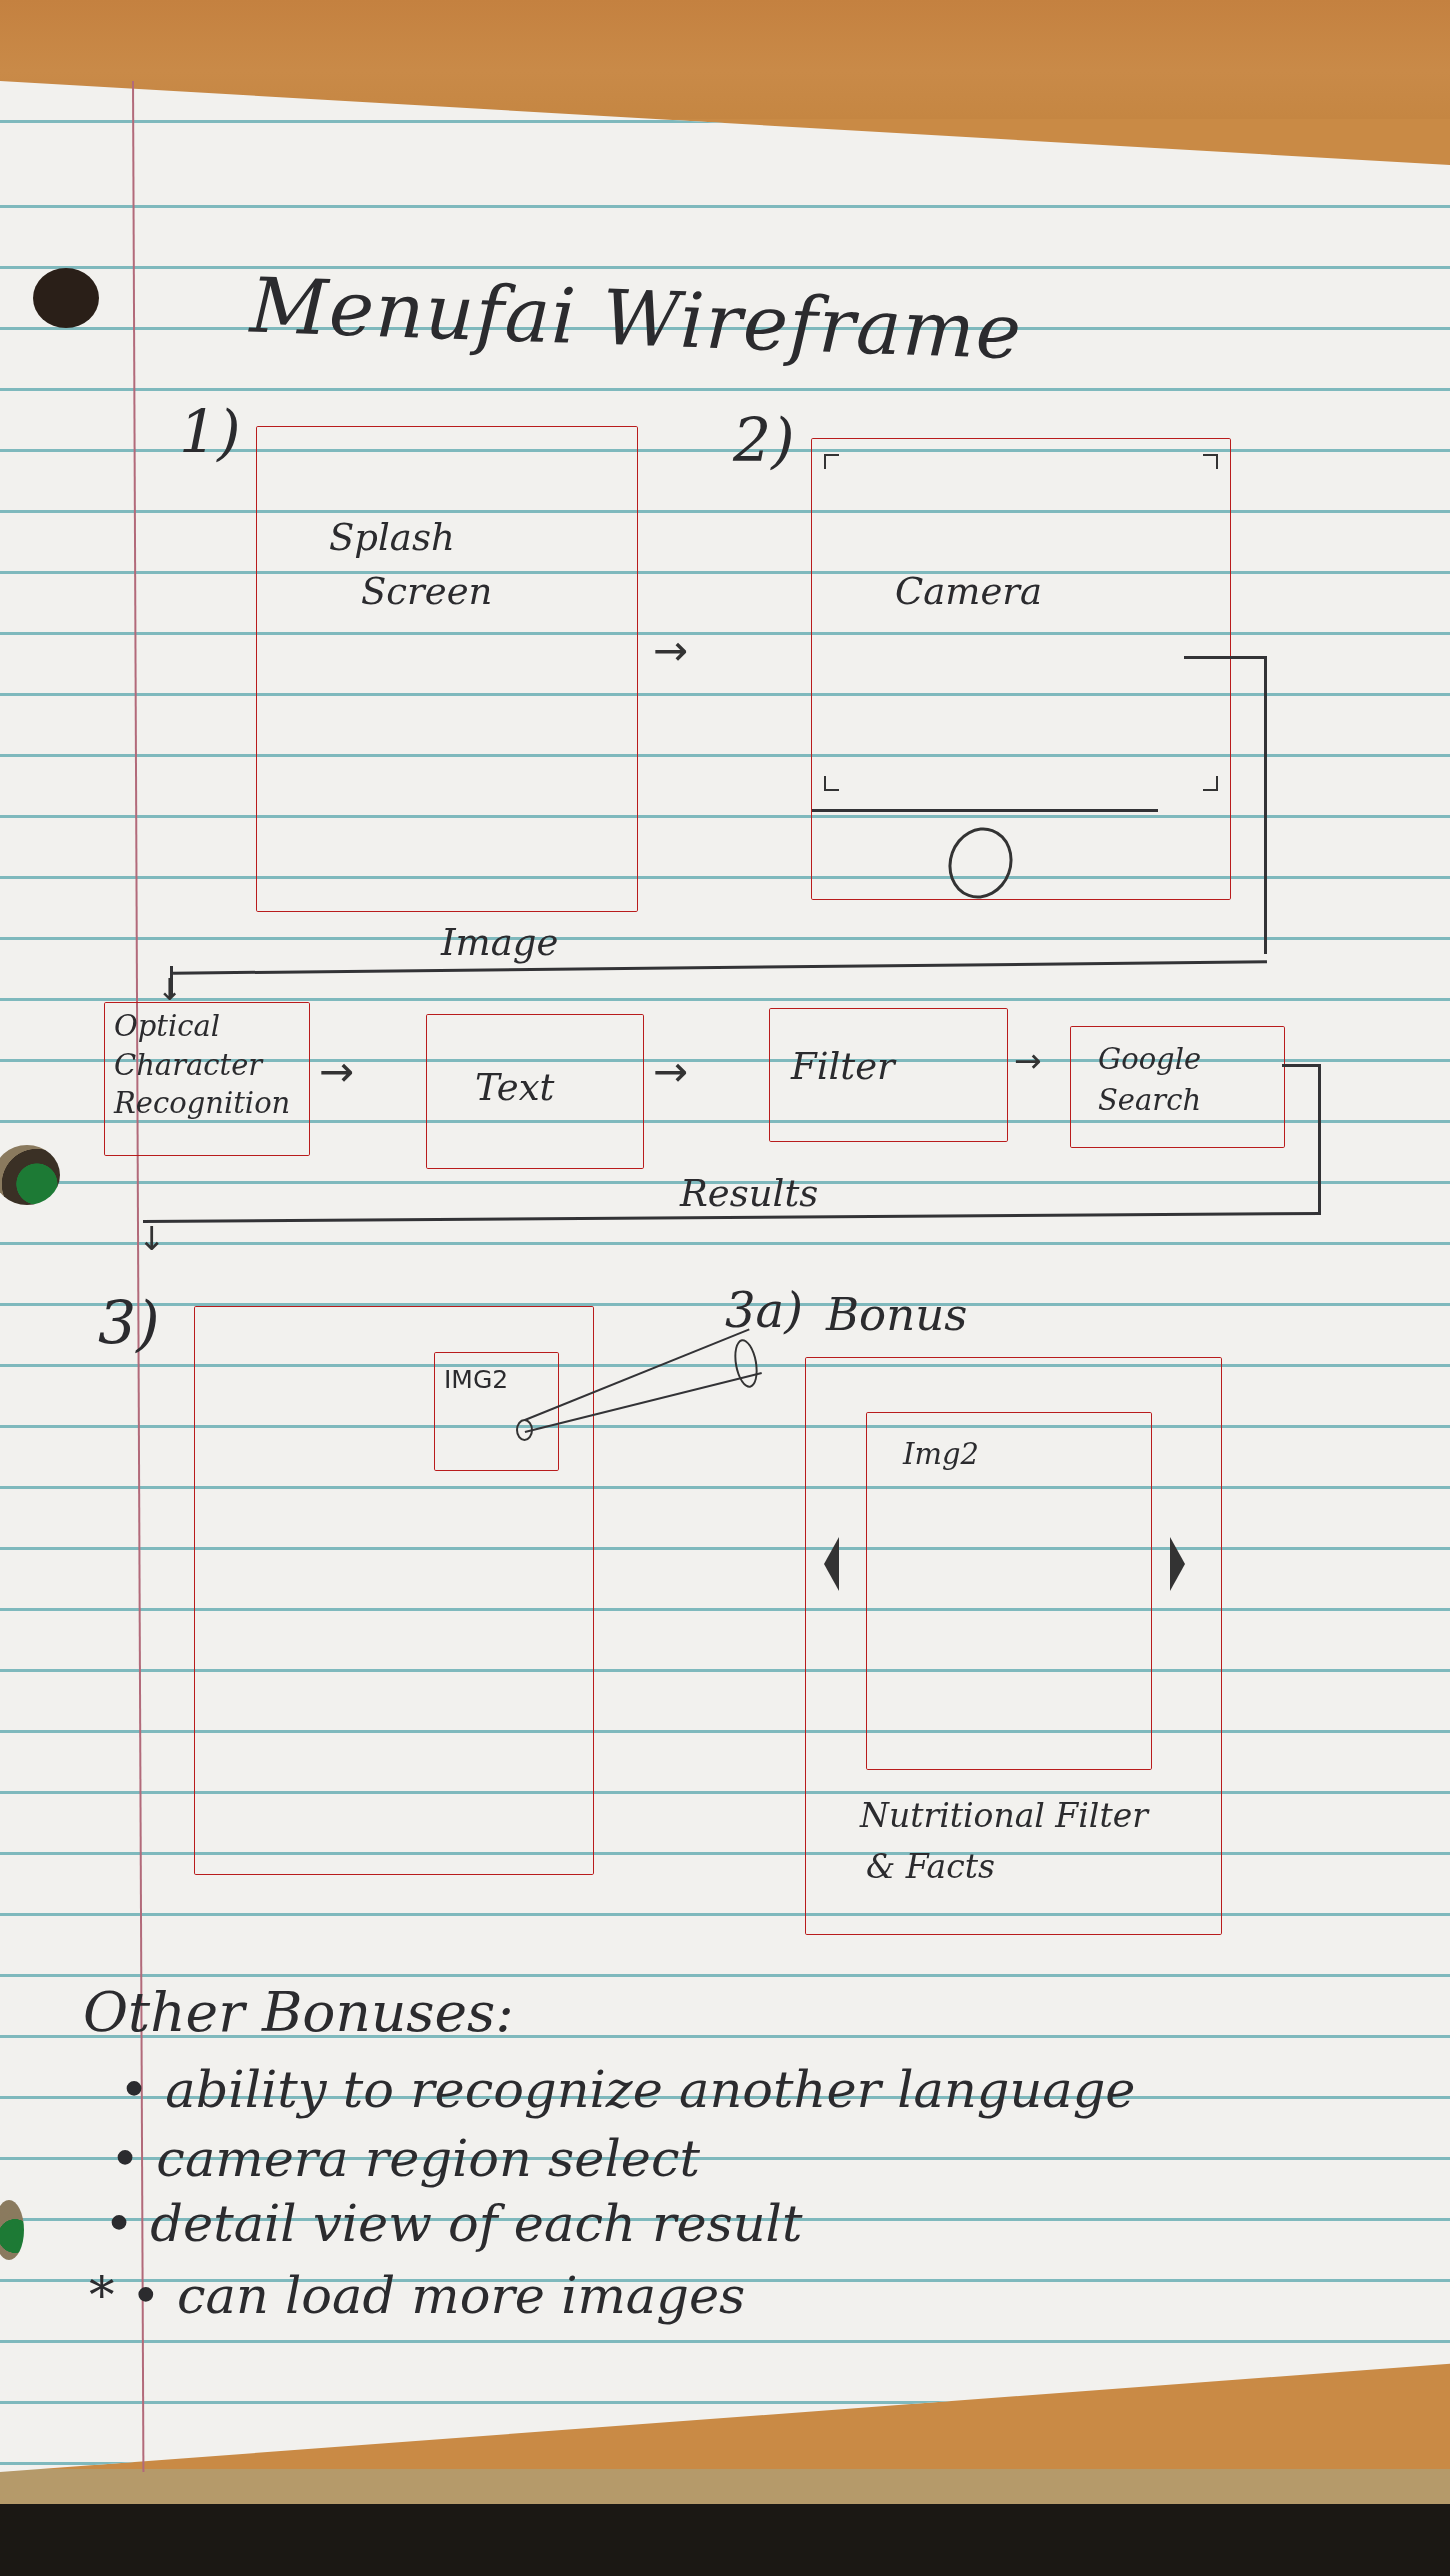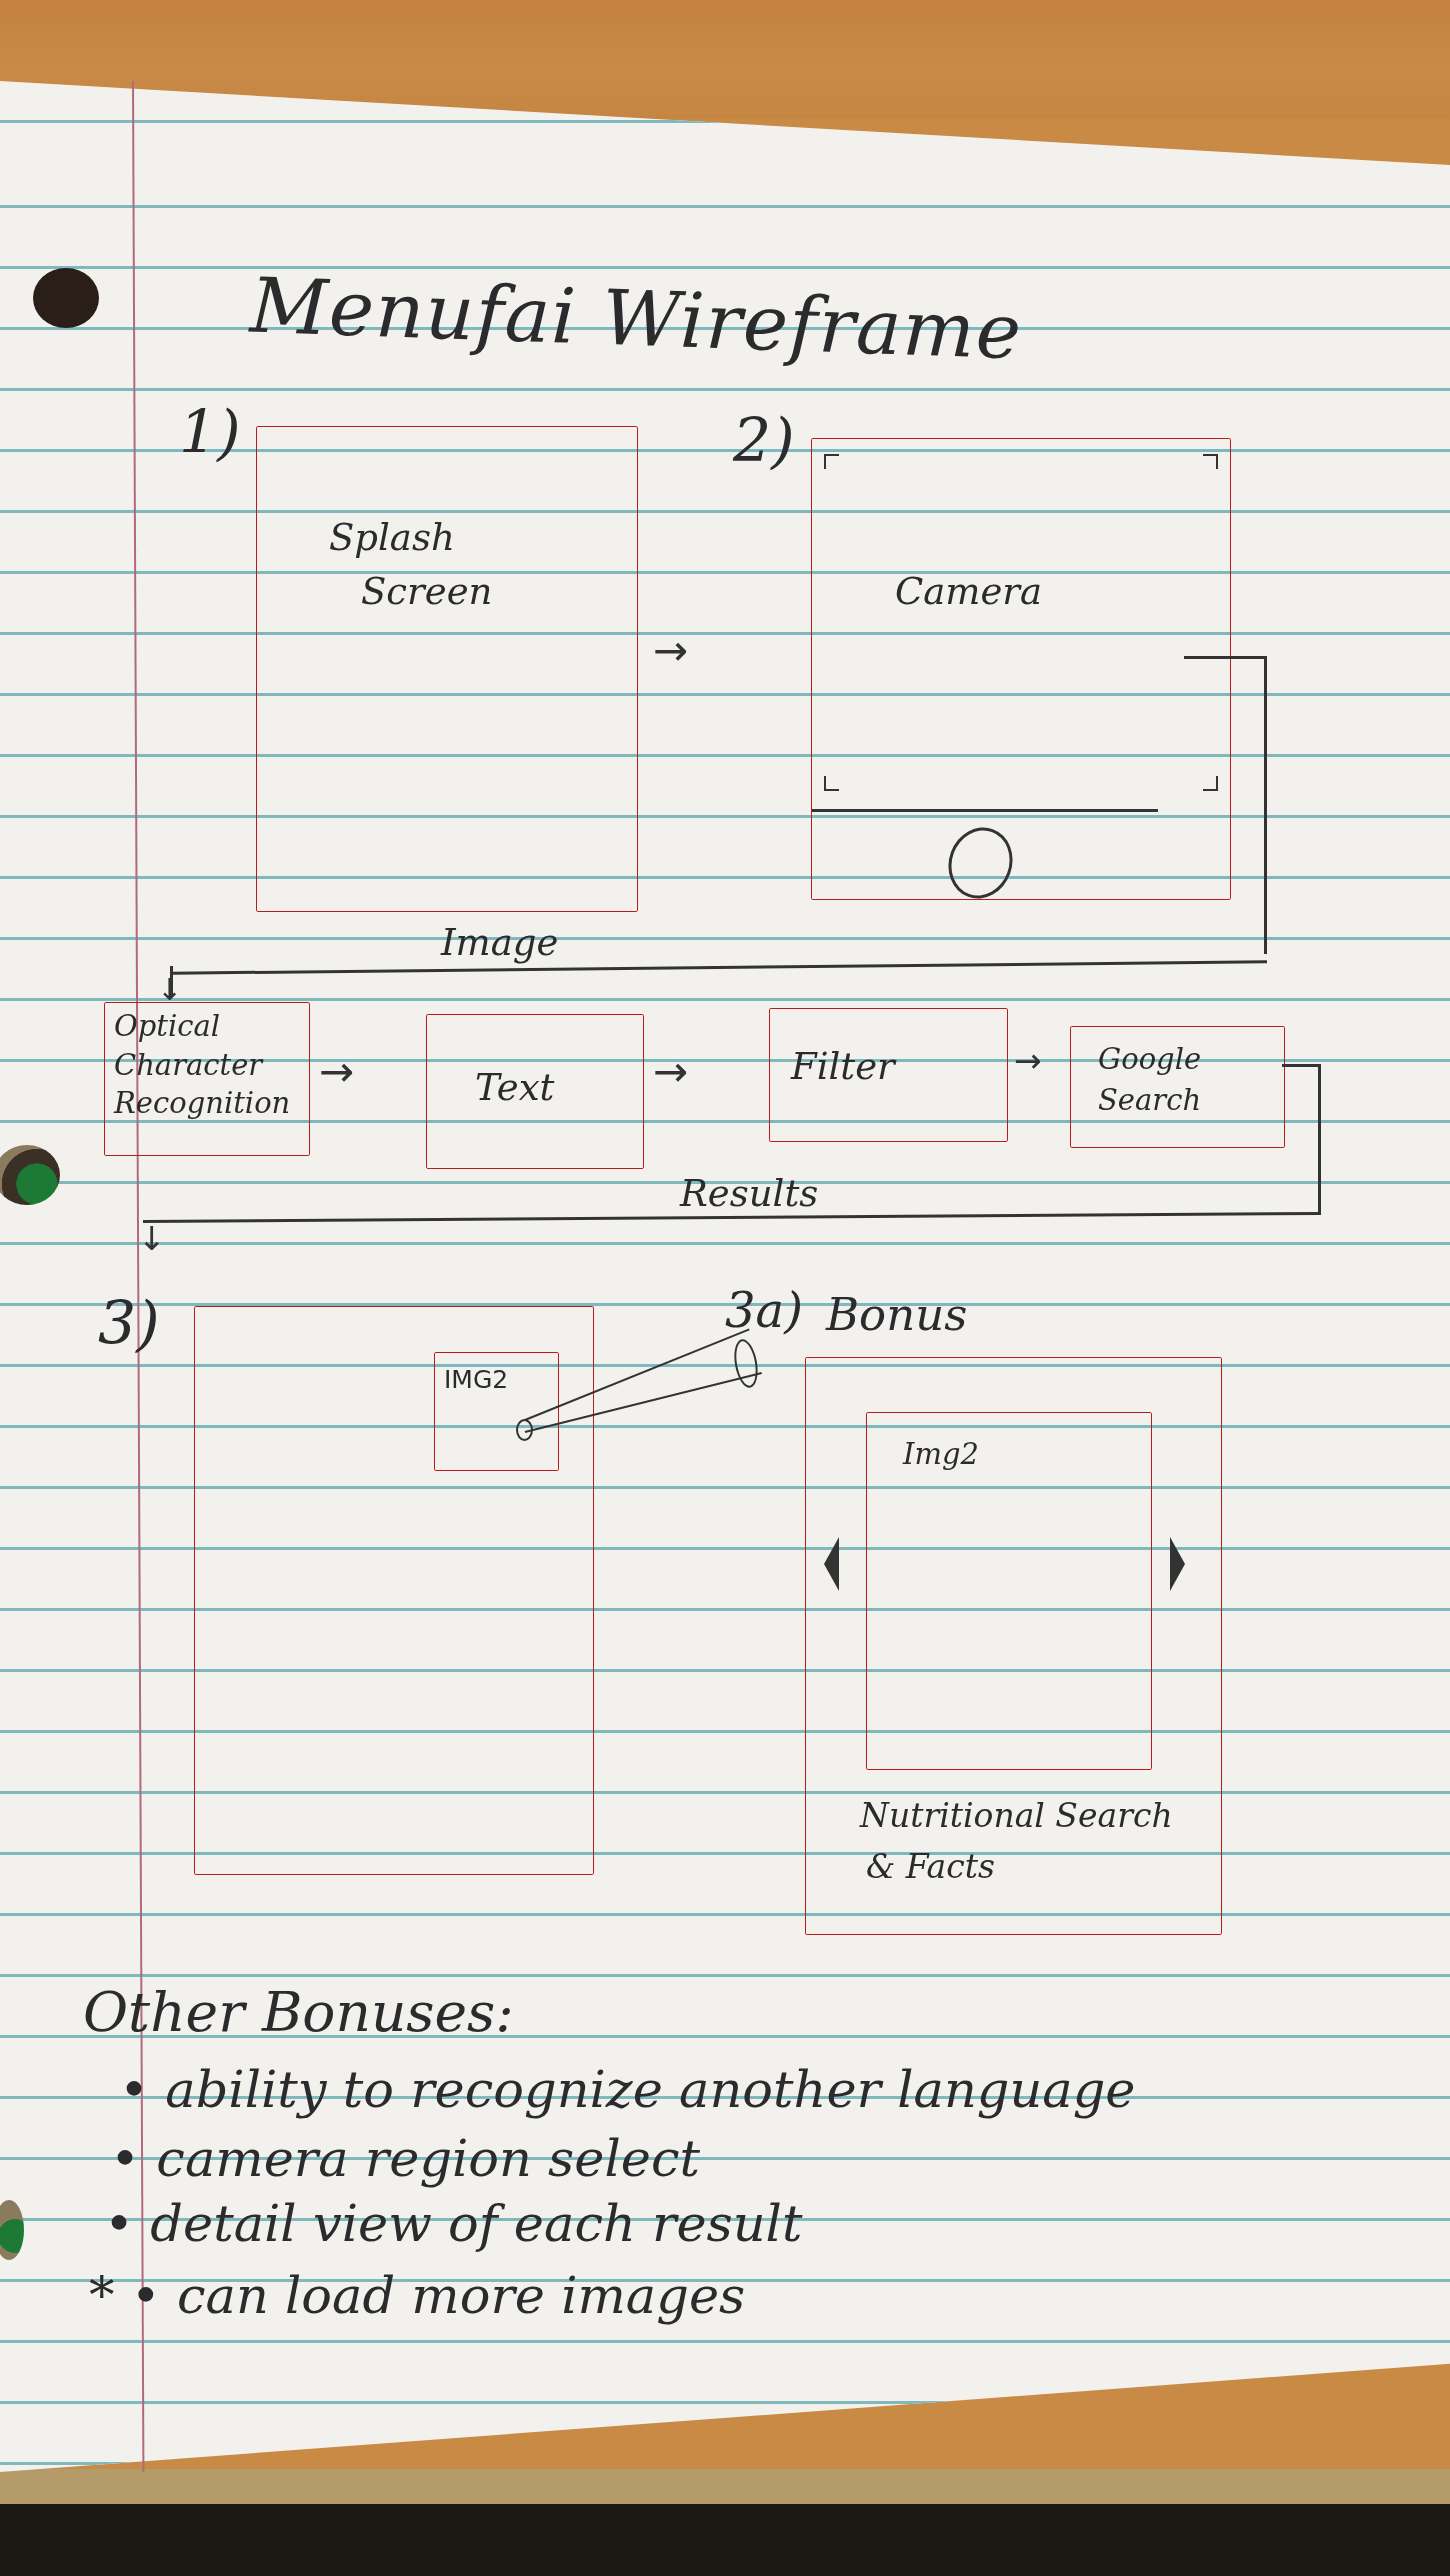--- a/index.html
+++ b/index.html
@@ -152,21 +152,21 @@
 <div style="position:absolute;left:735px;top:1339px;width:18px;height:45px;border:2.4px solid #333;border-radius:50%;transform:rotate(-10deg);"></div>
 
 <div class="ink num" style="left:725px;top:1282px;font-size:48px;">3a)</div>
 <div class="ink" style="left:826px;top:1288px;font-size:45px;">Bonus</div>
 <div class="box" style="left:805px;top:1357px;width:417px;height:578px;">
   <div class="box" style="left:60px;top:54px;width:286px;height:358px;">
     <div class="ink" style="left:36px;top:24px;font-size:29px;">Img2</div>
   </div>
   <div class="tri" style="left:18px;top:179px;border-width:27px 15.5px 27px 0;border-color:transparent #333 transparent transparent;"></div>
   <div class="tri" style="left:364px;top:179px;border-width:27px 0 27px 15.5px;border-color:transparent transparent transparent #333;"></div>
-  <div class="ink" style="left:54px;top:438px;font-size:33px;">Nutritional Search</div>
+  <div class="ink" style="left:54px;top:438px;font-size:33px;">Nutritional Filter</div>
   <div class="ink" style="left:60px;top:489px;font-size:33px;">&amp; Facts</div>
 </div>
 
 <div class="ink" style="left:83px;top:1980px;font-size:55px;">Other Bonuses:</div>
 
 <div class="bullet-item" style="left:119px;top:2060px;">
   <span>•</span>
   <span>ability to recognize another language</span>
 </div>
 <div class="bullet-item" style="left:110px;top:2129px;">

